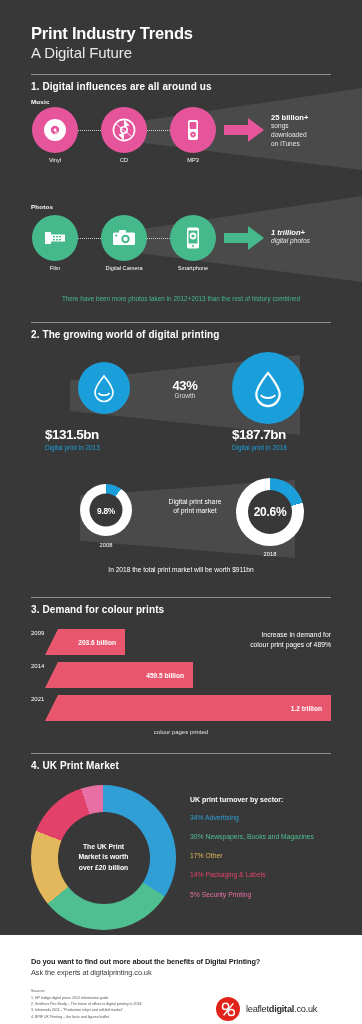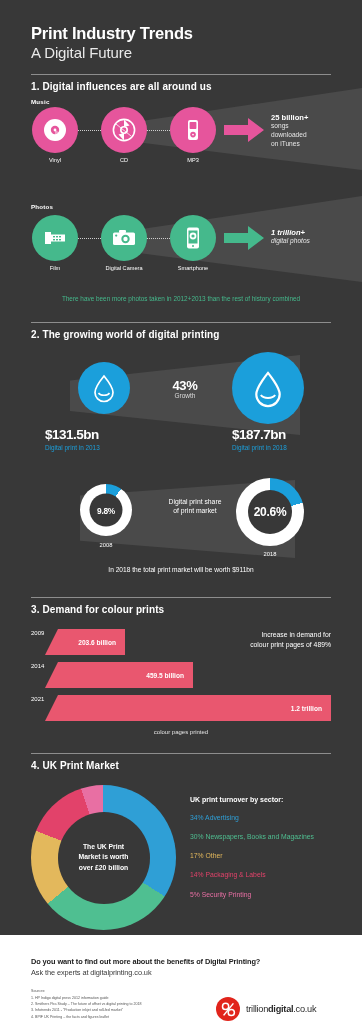--- a/index.html
+++ b/index.html
@@ -351,18 +351,18 @@
     </div>
     <div class="logo">
       <div class="logo-mark">
         <svg width="17" height="17" viewBox="0 0 17 17" aria-hidden="true">
           <circle cx="5.6" cy="5.4" r="3.1" fill="none" stroke="#ffffff" stroke-width="1.5"></circle>
           <circle cx="11.3" cy="11.5" r="3.1" fill="none" stroke="#ffffff" stroke-width="1.5"></circle>
           <path d="M13.4 2.4 L3.6 14.4" stroke="#ffffff" stroke-width="1.5"></path>
         </svg>
       </div>
       <div class="logo-text">
-        <span>trillion</span><b>digital</b><span>.co.uk</span>
+        <span>leaflet</span><b>digital</b><span>.co.uk</span>
       </div>
     </div>
   </div>
 
 </div>
 
 </body></html>

